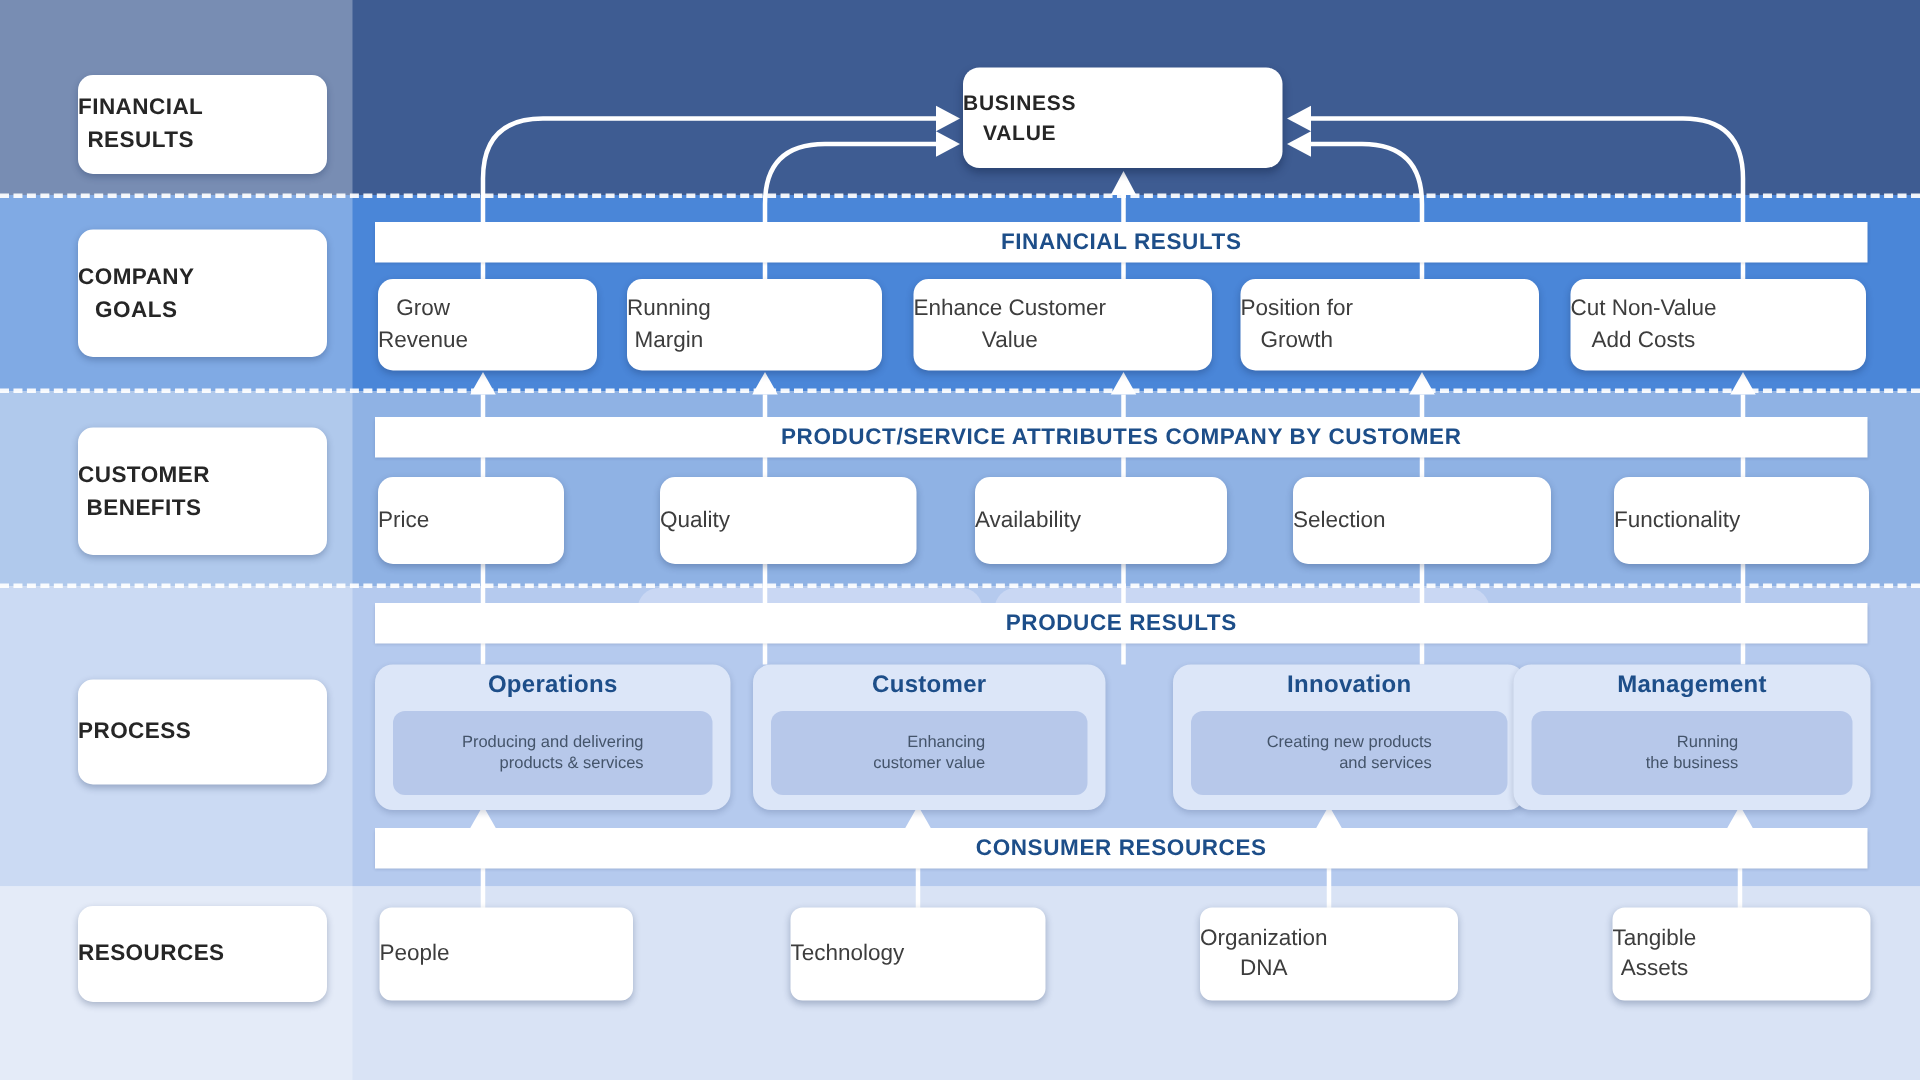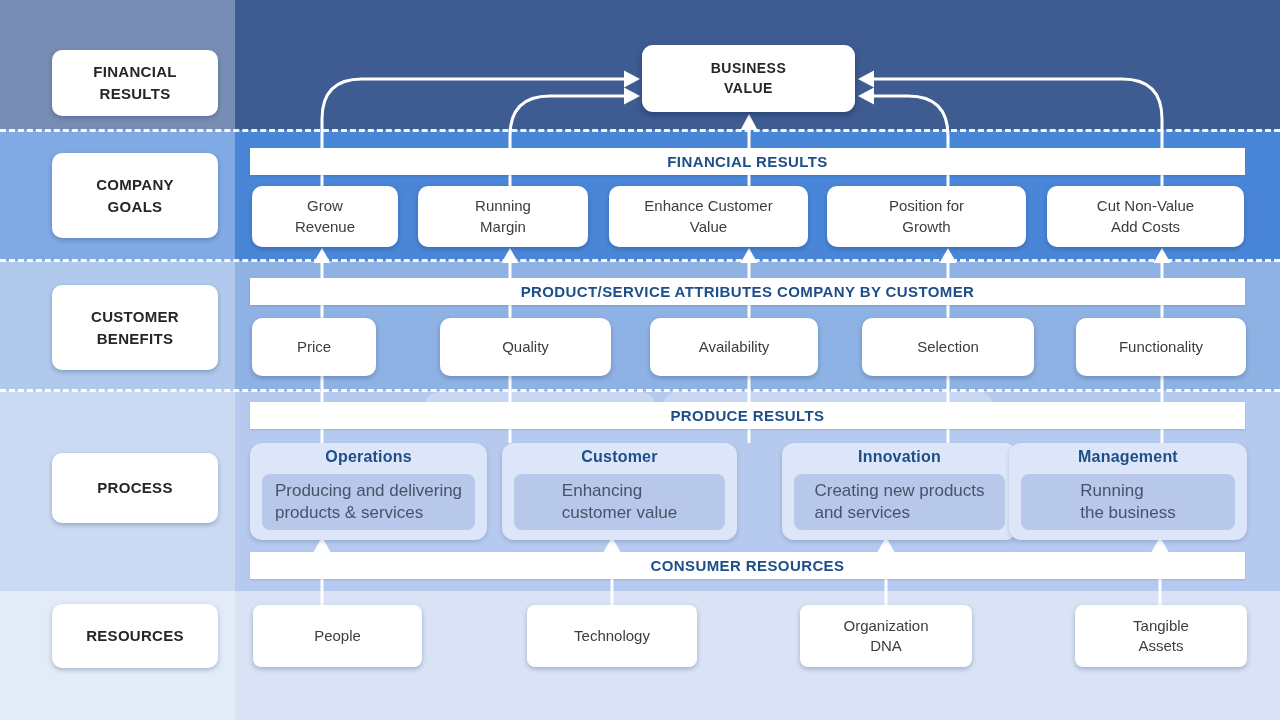--- a/index.html
+++ b/index.html
@@ -20,39 +20,39 @@
   .peek{position:absolute;top:392px;height:36px;background:var(--backplate);
     border-radius:14px 14px 0 0;z-index:1;}
   .connectors{position:absolute;top:0;left:0;z-index:2;pointer-events:none;}
   .connectors path{stroke:var(--arrow);stroke-width:3;fill:none;}
   .connectors polygon{fill:var(--arrow);}
   .hbar{position:absolute;left:250px;width:995px;height:27px;background:#ffffff;
     z-index:3;display:flex;align-items:center;justify-content:center;
     font-weight:bold;font-size:15px;letter-spacing:.4px;color:var(--header_text);
     box-shadow:0 1px 2px rgba(15,35,80,.15);}
   .box{position:absolute;background:#ffffff;border-radius:10px;z-index:4;
-    display:flex;align-items:center;justify-content:center;text-align:center;
+    display:flex;align-items:center;justify-content:flex-start;text-align:center;
     box-shadow:0 2px 5px rgba(15,35,80,.28);}
   .ml{white-space:pre-line;}
   .side{left:52px;width:166px;font-weight:bold;font-size:15px;
     color:var(--dark_text);letter-spacing:.3px;line-height:1.45;}
   .bv{left:642px;top:45px;width:213px;height:67px;font-size:14px;font-weight:bold;
     color:var(--dark_text);letter-spacing:.5px;line-height:1.4;border-radius:11px;
     box-shadow:0 3px 6px rgba(10,25,60,.38);}
   .gbox{top:186px;height:61px;font-size:15px;color:var(--box_text);line-height:1.35;}
   .cbox{top:318px;height:58px;font-size:15px;color:var(--box_text);line-height:1.35;}
   .rbox{top:605px;height:62px;font-size:15px;color:var(--box_text);line-height:1.35;}
   .proc{position:absolute;top:443px;height:97px;background:var(--container);
     border-radius:12px;z-index:4;box-shadow:0 2px 4px rgba(15,35,80,.18);}
   .ptitle{position:absolute;top:5px;left:0;right:0;text-align:center;
     font-weight:bold;font-size:16px;color:var(--header_text);letter-spacing:.2px;}
   .pdesc{position:absolute;left:12px;right:12px;top:31px;bottom:10px;
     background:var(--container_inner);border-radius:8px;
-    display:flex;align-items:center;justify-content:center;text-align:left;
-    font-size:17px;color:var(--desc_text);line-height:1.3;}
+    display:flex;align-items:center;justify-content:center;text-align:right;
+    font-size:11px;color:var(--desc_text);line-height:1.3;}
 </style>
 </head>
 <body>
 
 <div class="stage">
 
   <div class="band b1"></div>
   <div class="band b2"></div>
   <div class="band b3"></div>
   <div class="band b4"></div>

